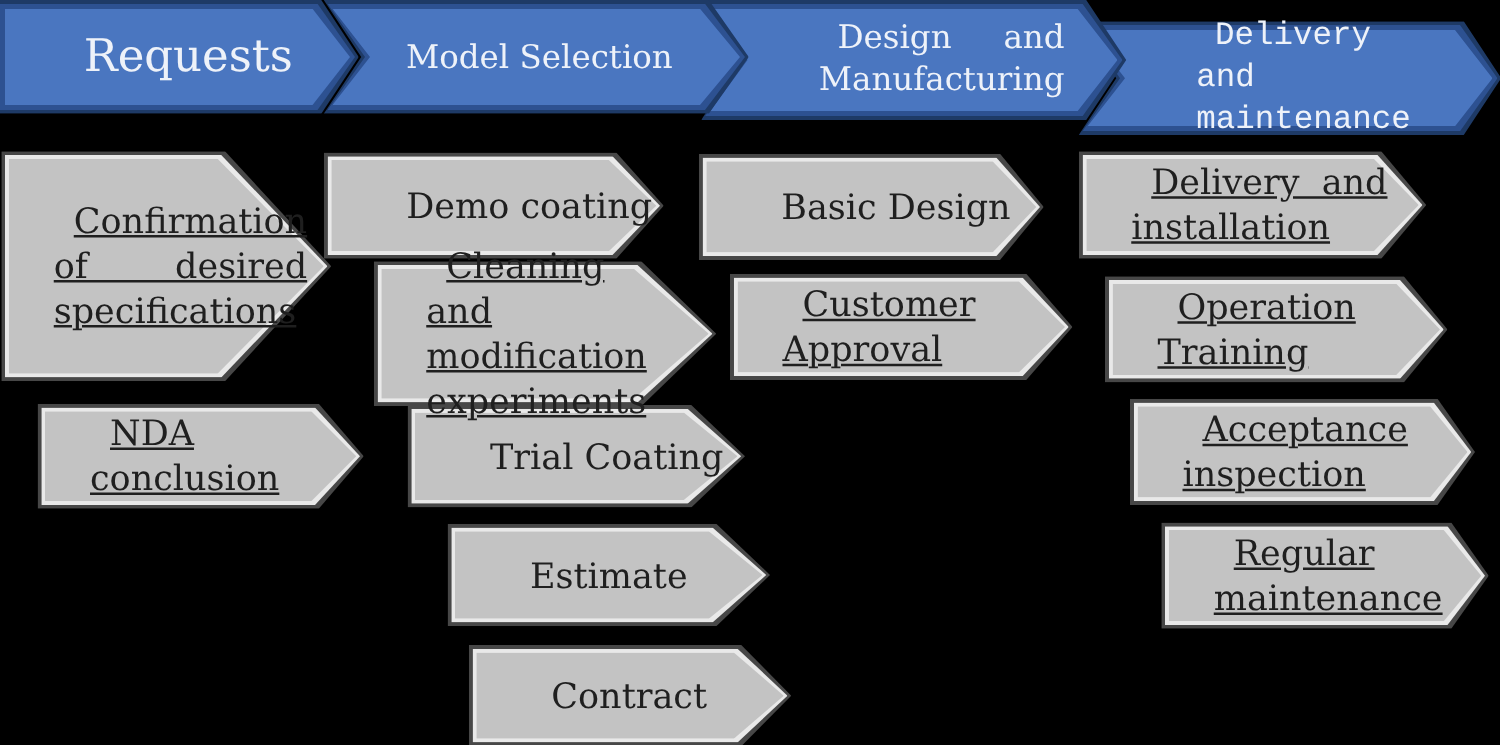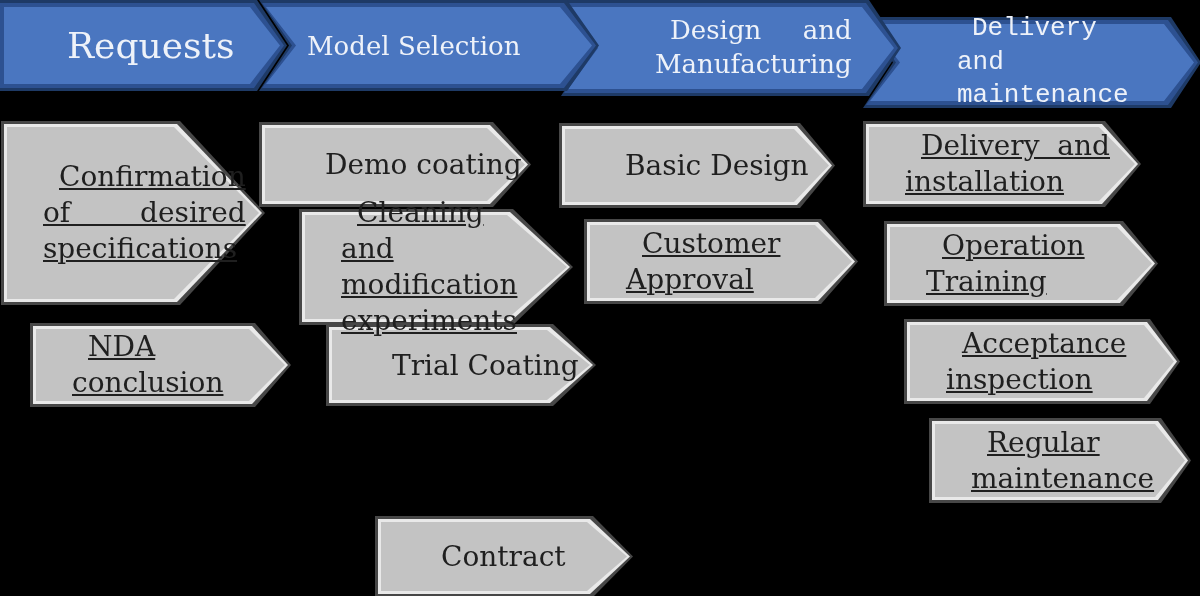--- a/index.html
+++ b/index.html
@@ -34,21 +34,21 @@
   .arrow-label span{
     display:block;width:100%;box-sizing:border-box;margin-left:35px;
   }
 
   
   .stage .backdrop{background:var(--stage-backdrop,#1e3a66);}
   .stage .border{background:var(--stage-border,#2d5191);}
   .stage .fill{inset:4px;background:var(--stage-fill,#4a76c0);}
   .stage .arrow-label{color:var(--stage-text,#eef2f9);}
   .stage-big span{font-size:36px;padding:0 30px 0 32px;white-space:nowrap;}
-  .stage-center span{font-size:26px;text-align:left;padding:0 40px 0 10px;white-space:nowrap;}
+  .stage-center span{font-size:26px;text-align:center;padding:0 40px 0 10px;white-space:nowrap;}
   .stage-justify span{
     font-size:26px;line-height:1.3;
     text-align:justify;text-indent:15px;
     padding:0 50px 0 56px;
   }
 
   
   .step .backdrop{background:var(--step-backdrop,#474747);}
   .step .border{background:var(--step-border,#e9e9e9);}
   .step .fill{inset:3px;background:var(--step-fill,#c3c3c3);}
@@ -140,20 +140,28 @@
 
   <div class="arrow step t-single" style="left:329px;top:327px;width:264px;height:76px;--tip:43px;">
     <div class="shape backdrop"></div>
     <div class="shape border"></div>
     <div class="shape fill"></div>
     <div class="arrow-label">
         <span>Trial Coating</span>
       </div>
   </div>
 
+  <div class="arrow step t-single" style="left:361px;top:422px;width:252px;height:76px;--tip:43px;">
+    <div class="shape backdrop"></div>
+    <div class="shape border"></div>
+    <div class="shape fill"></div>
+    <div class="arrow-label">
+        <span>Estimate</span>
+      </div>
+  </div>
 
   <div class="arrow step t-single" style="left:378px;top:519px;width:252px;height:75px;--tip:40px;">
     <div class="shape backdrop"></div>
     <div class="shape border"></div>
     <div class="shape fill"></div>
     <div class="arrow-label">
         <span>Contract</span>
       </div>
   </div>
 

